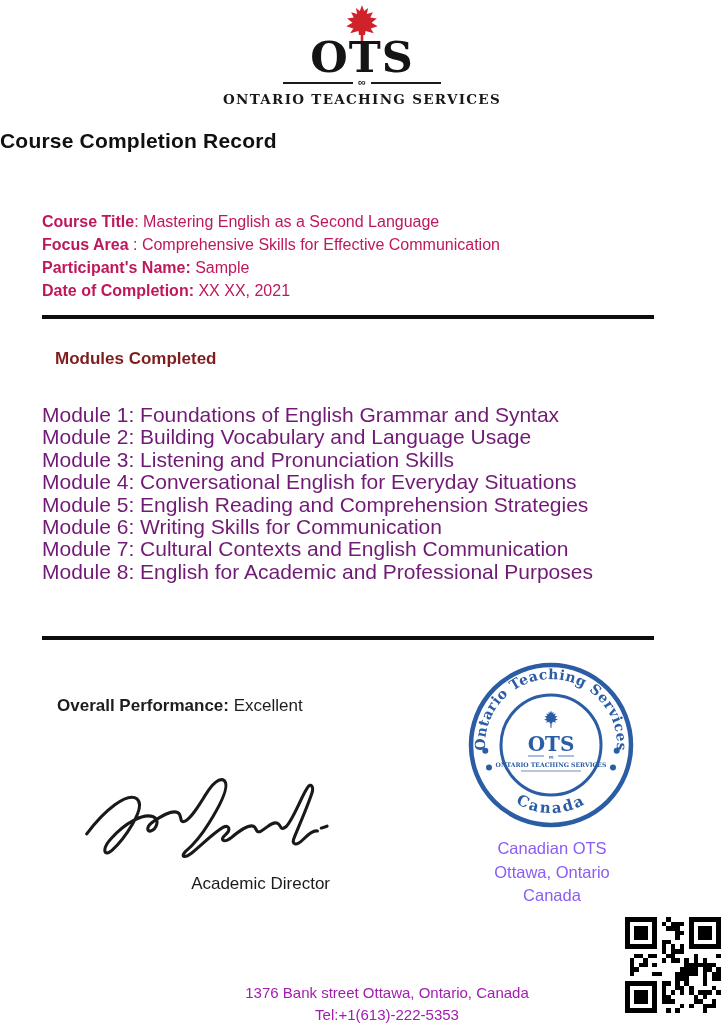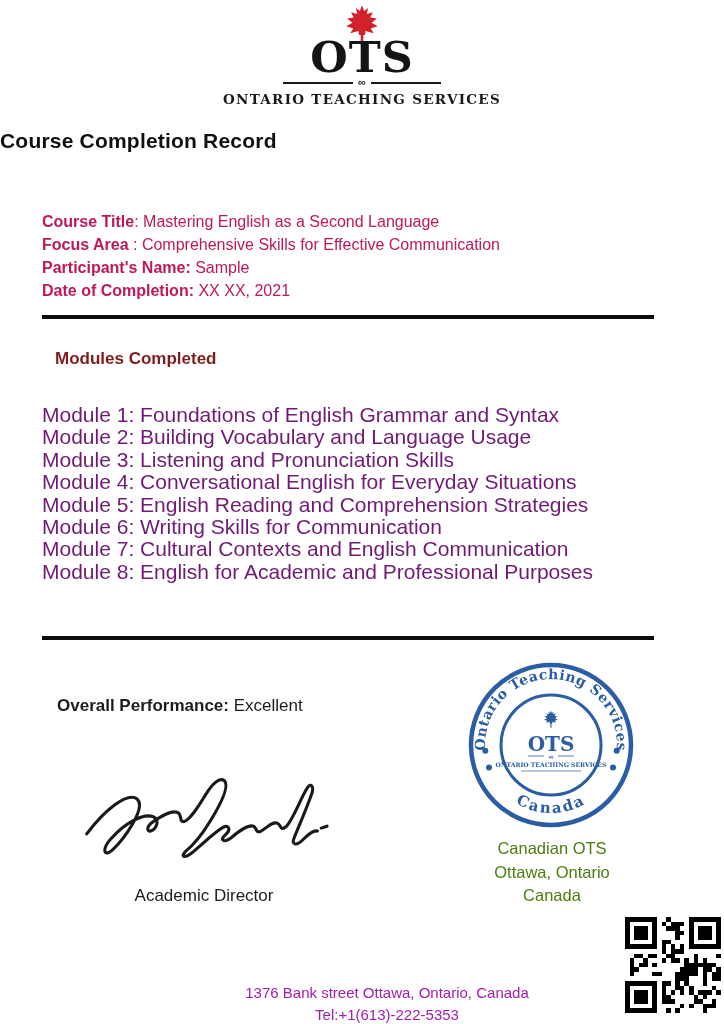--- a/index.html
+++ b/index.html
@@ -36,26 +36,26 @@
   .hr { position:absolute; left:42px; width:612px; height:4px; background:#0d0d0d; }
   .hr-top { top:315px; }
   .hr-bottom { top:636px; }
 
   .modules-heading { position:absolute; top:349px; left:55px; font-size:17px; font-weight:700; color:#7f1d1d; }
   .modules-list { position:absolute; top:404px; left:42px; font-size:21px; line-height:22.4px; color:#701a75; }
 
   .performance { position:absolute; top:696px; left:57px; font-size:17px; color:#1d1d1d; }
 
   .sig-block { position:absolute; left:78px; top:766px; width:252px; text-align:center; }
-  .sig-title { font-size:17px; margin-top:16px; color:#1b1b1b; }
+  .sig-title { font-size:17px; margin-top:4px; color:#1b1b1b;text-align:right; }
 
   .seal-block { position:absolute; left:466px; top:660px; }
   .serif { font-family:"DejaVu Serif", serif; }
 
-  .issuer { position:absolute; left:451px; top:837px; width:202px; text-align:center; font-size:16.5px; line-height:23.5px; color:#4d7c0f; }
+  .issuer { position:absolute; left:451px; top:837px; width:202px; text-align:center; font-size:16.5px; line-height:23.5px; color:#8b5cf6; }
 
   .footer { position:absolute; left:50px; top:982px; width:674px; text-align:center; font-size:15px; line-height:22px; color:#a21caf; }
 
   .qr {
     position:absolute; left:625px; top:917px; width:96px; height:96px;
     display:grid; grid-template-columns:repeat(21,1fr); grid-template-rows:repeat(21,1fr);
     background:#ffffff;
   }
   .qr .on { background:#000; }
 </style>

